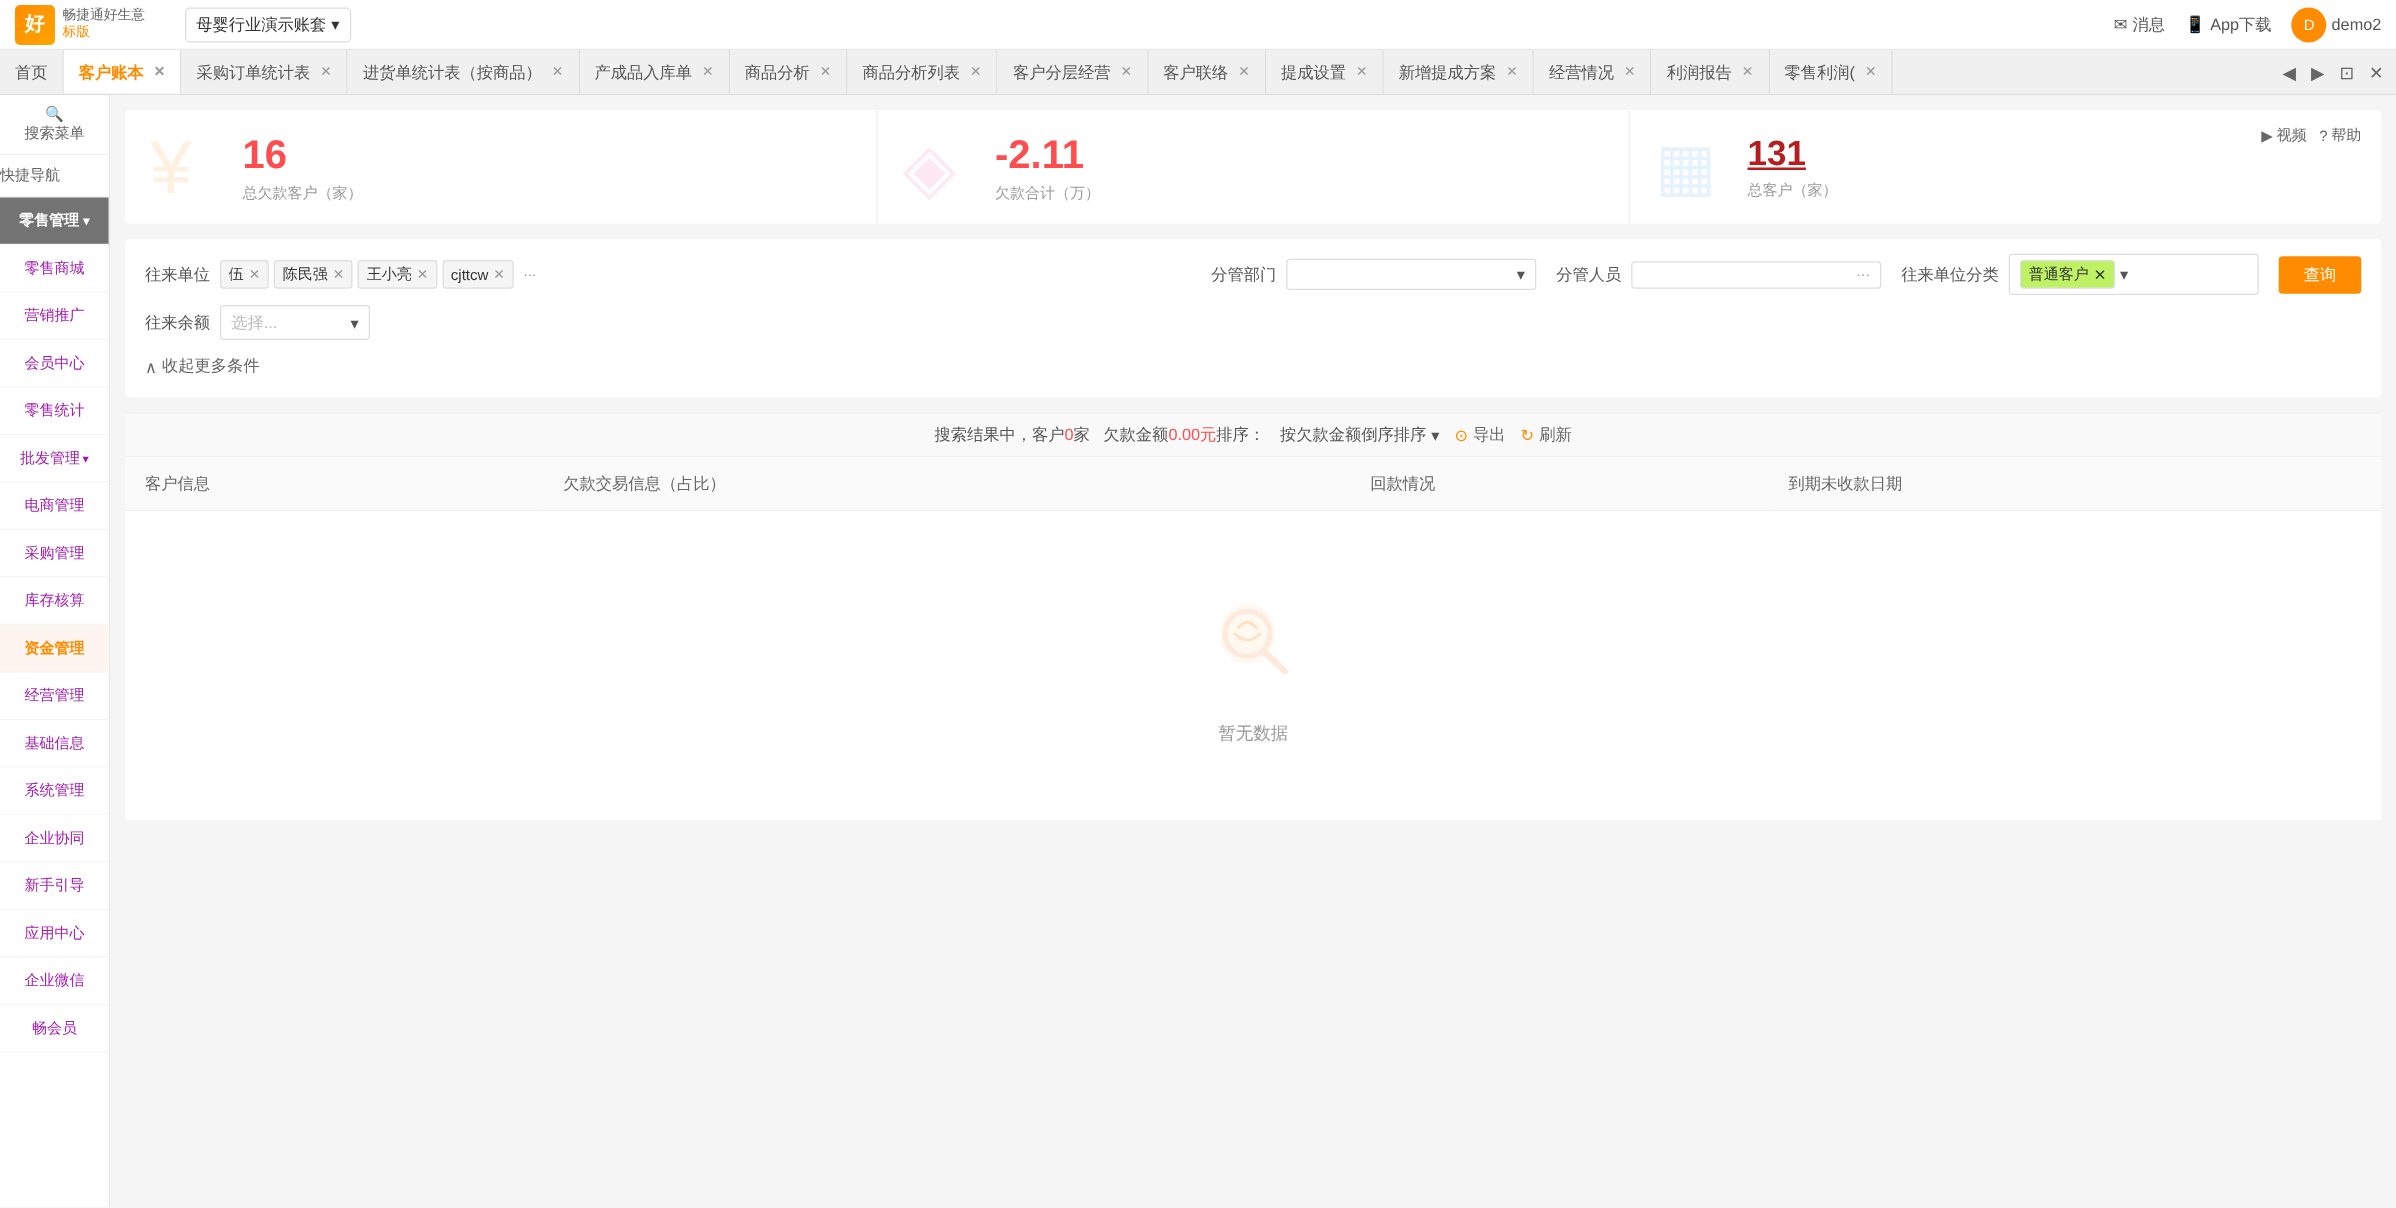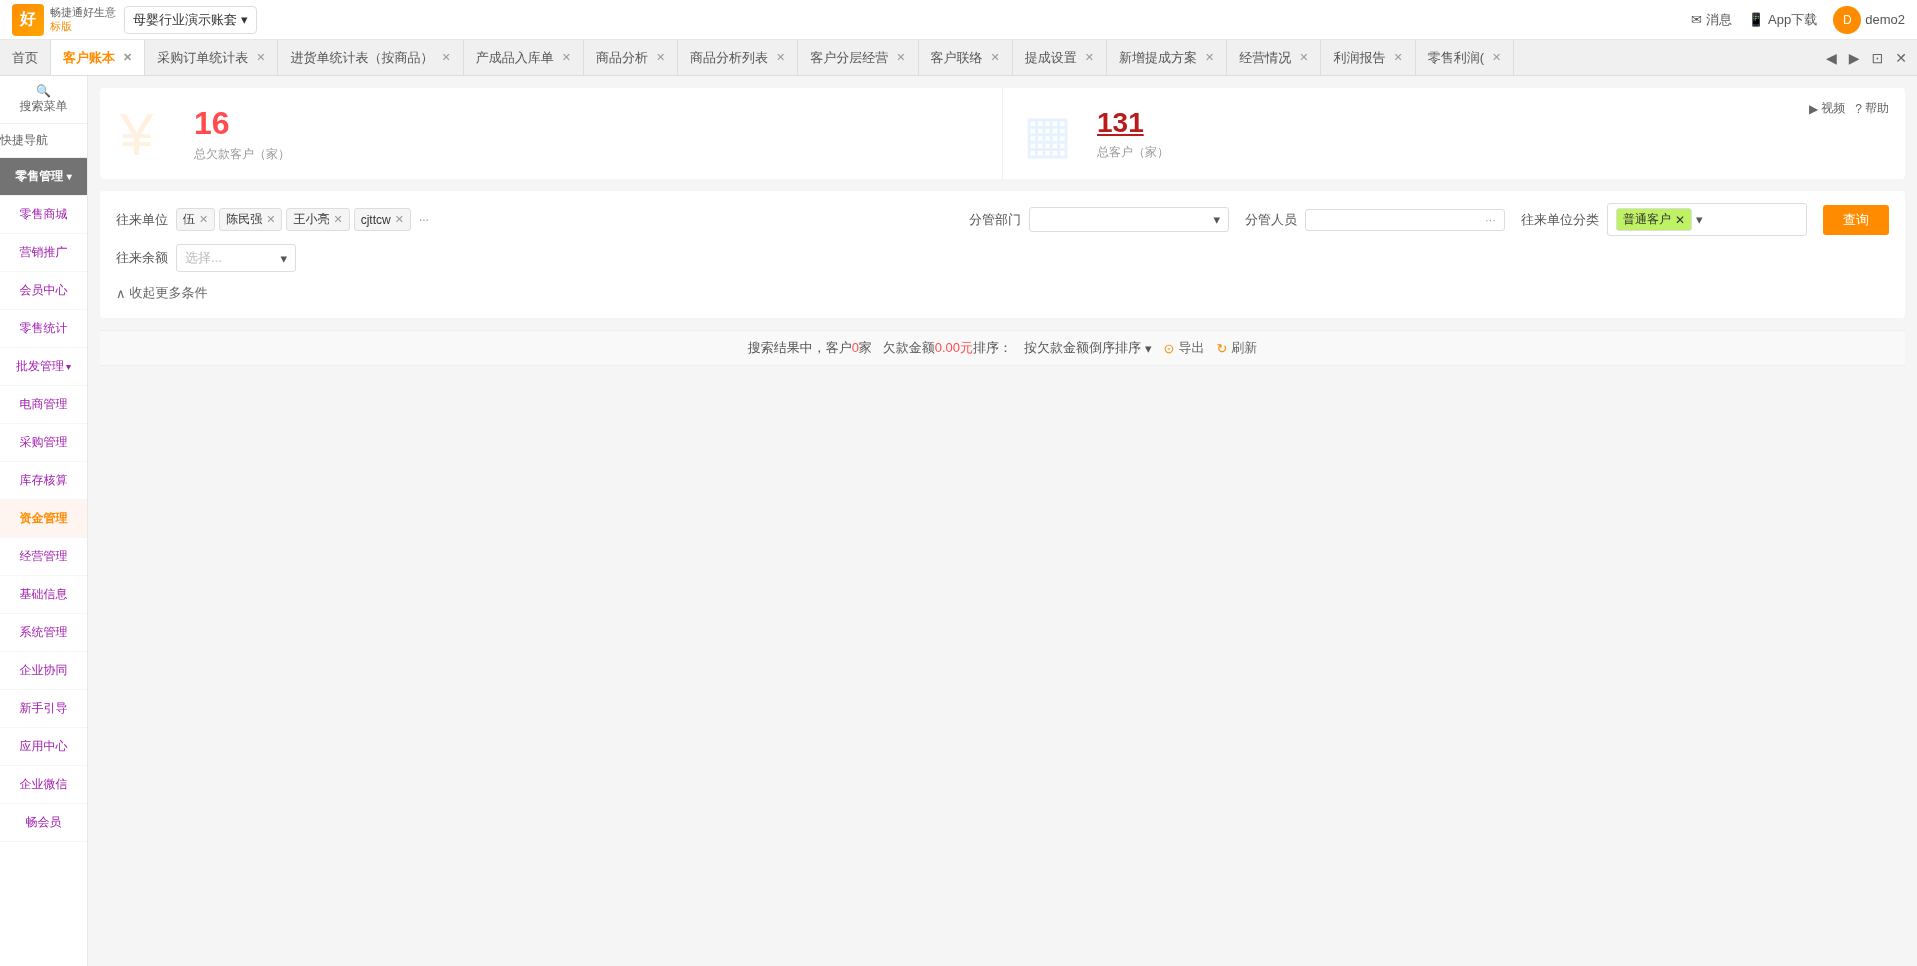--- a/index.html
+++ b/index.html
@@ -12,21 +12,21 @@
       display: flex;
       align-items: center;
       justify-content: space-between;
       padding: 0 12px;
       border-bottom: 1px solid #e8e8e8;
     }
     .top-header-left { display: flex; align-items: center; gap: 8px; }
     .logo-area { display: flex; align-items: center; gap: 6px; }
     .logo-icon { width: 32px; height: 32px; background: linear-gradient(135deg, #ff8c00, #ffa500); border-radius: 4px; display: flex; align-items: center; justify-content: center; color: white; font-size: 16px; font-weight: bold; }
     .logo-text { font-size: 11px; color: #666; line-height: 1.2; }
-    .store-selector { display: flex; align-items: center; gap: 4px; padding: 4px 8px; border: 1px solid #ddd; border-radius: 4px; cursor: pointer; font-size: 13px; color: #333; }
+    .store-selector { display: flex; align-items: center; gap: 4px; padding: 4px 8px; border: 1px solid #ddd; border-radius: 4px; cursor: pointer; font-size: 13px; color: #333; margin-left: 24px; }
     .top-header-right { display: flex; align-items: center; gap: 16px; }
     .header-btn { display: flex; align-items: center; gap: 4px; cursor: pointer; color: #555; font-size: 13px; }
     .avatar { width: 28px; height: 28px; border-radius: 50%; background: #ff8c00; display: flex; align-items: center; justify-content: center; color: white; font-size: 12px; }
 
     
     .tab-bar {
       height: 36px;
       background: #f0f0f0;
       display: flex;
       align-items: stretch;
@@ -356,20 +356,27 @@
       </div>
 
       <div class="stat-card">
         <div style="position:absolute;left:20px;top:50%;transform:translateY(-50%);opacity:0.12;font-size:60px;color:#ff8c00;">¥</div>
         <div style="margin-left:70px;">
           <div class="stat-value red">16</div>
           <div class="stat-label">总欠款客户（家）</div>
         </div>
       </div>
 
+      <div class="stat-card" style="position:relative;">
+        <div style="position:absolute;left:20px;top:50%;transform:translateY(-50%);opacity:0.10;font-size:56px;color:#eb2f96;">◈</div>
+        <div style="margin-left:70px;">
+          <div class="stat-value red">-2.11</div>
+          <div class="stat-label">欠款合计（万）</div>
+        </div>
+      </div>
 
       <div class="stat-card" style="position:relative;">
         <div style="position:absolute;left:20px;top:50%;transform:translateY(-50%);opacity:0.10;font-size:52px;color:#1890ff;">▦</div>
         <div style="margin-left:70px;">
           <div class="stat-value dark" style="text-decoration:underline;font-size:28px;font-weight:bold;color:#b91c1c;">131</div>
           <div class="stat-label">总客户（家）</div>
         </div>
       </div>
     </div>
 
@@ -446,17 +453,42 @@
             <span class="icon" style="color:#ff8c00;">⊙</span>
             <span>导出</span>
           </div>
           <div class="action-btn">
             <span class="icon" style="color:#ff8c00;">↻</span>
             <span>刷新</span>
           </div>
         </div>
       </div>
 
-
+      <table class="data-table">
+        <thead>
+          <tr>
+            <th>客户信息</th>
+            <th>欠款交易信息（占比）</th>
+            <th>回款情况</th>
+            <th>到期未收款日期</th>
+          </tr>
+        </thead>
+        <tbody>
+        </tbody>
+      </table>
+
+      <div class="empty-area">
+        <div style="font-size:72px;opacity:0.25;margin-bottom:12px;color:#ffaa77;">
+          
+          <svg width="80" height="80" viewBox="0 0 80 80" fill="none">
+            <ellipse cx="35" cy="38" rx="22" ry="24" fill="#ffcc99" opacity="0.5"></ellipse>
+            <circle cx="35" cy="38" r="18" fill="none" stroke="#ffaa77" stroke-width="4"></circle>
+            <line x1="48" y1="52" x2="65" y2="68" stroke="#ffaa77" stroke-width="5" stroke-linecap="round"></line>
+            <path d="M28 33 Q35 25 42 33" stroke="#ff8c00" stroke-width="2.5" fill="none" stroke-linecap="round"></path>
+            <path d="M25 38 Q35 48 45 38" stroke="#ff8c00" stroke-width="2" fill="none" stroke-linecap="round"></path>
+          </svg>
+        </div>
+        <div class="empty-text">暂无数据</div>
+      </div>
     </div>
 
   </div>
 </div>
 
 </body></html>

